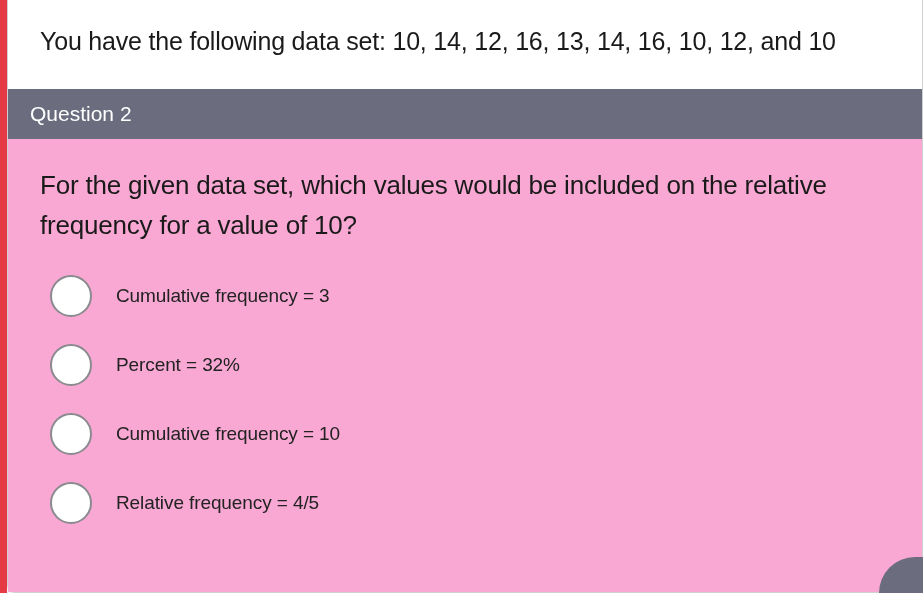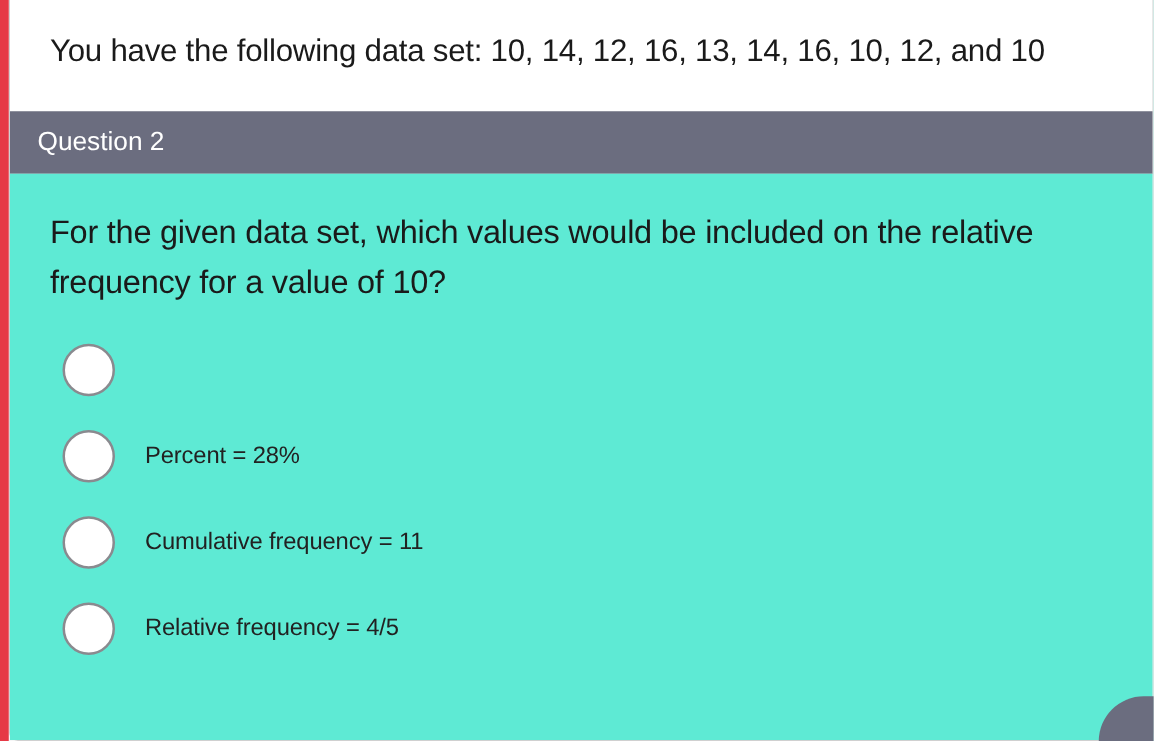--- a/index.html
+++ b/index.html
@@ -42,21 +42,21 @@
     }
     .question-header {
       background: #6b6d7f;
       color: #ffffff;
       padding: 13px 30px 13px 22px;
       font-size: 21px;
       font-weight: 400;
     }
     .question-body {
       padding: 26px 32px 20px 32px;
-      background: #5eead4;
+      background: #f9a8d4;
       flex: 1;
       overflow: hidden;
     }
     .question-text {
       font-size: 26px;
       color: #1a1a1a;
       line-height: 1.55;
       letter-spacing: -0.2px;
       margin-bottom: 30px;
     }
@@ -102,28 +102,29 @@
   <div class="context-section">You have the following data set: 10, 14, 12, 16, 13, 14, 16, 10, 12, and 10</div>
 
   <div class="question-header">Question 2</div>
 
   <div class="question-body">
     <div class="question-text">For the given data set, which values would be included on the relative frequency for a value of 10?</div>
 
     <div class="options">
       <div class="option">
         <div class="radio"></div>
+        <div class="option-label">Cumulative frequency = 3</div>
       </div>
       <div class="option">
         <div class="radio"></div>
-        <div class="option-label">Percent = 28%</div>
+        <div class="option-label">Percent = 32%</div>
       </div>
       <div class="option">
         <div class="radio"></div>
-        <div class="option-label">Cumulative frequency = 11</div>
+        <div class="option-label">Cumulative frequency = 10</div>
       </div>
       <div class="option">
         <div class="radio"></div>
         <div class="option-label">Relative frequency = 4/5</div>
       </div>
     </div>
   </div>
 </div>
 
 <div class="corner-bubble"></div>

